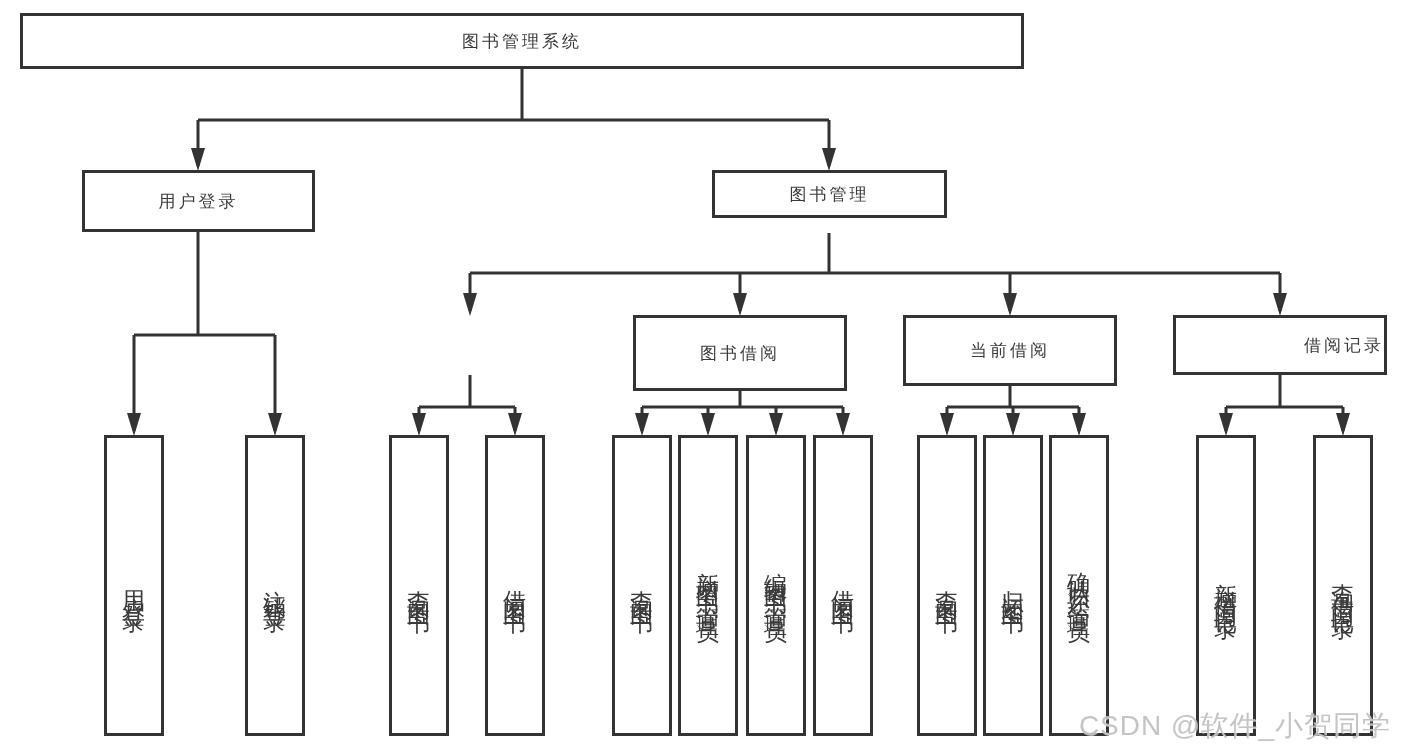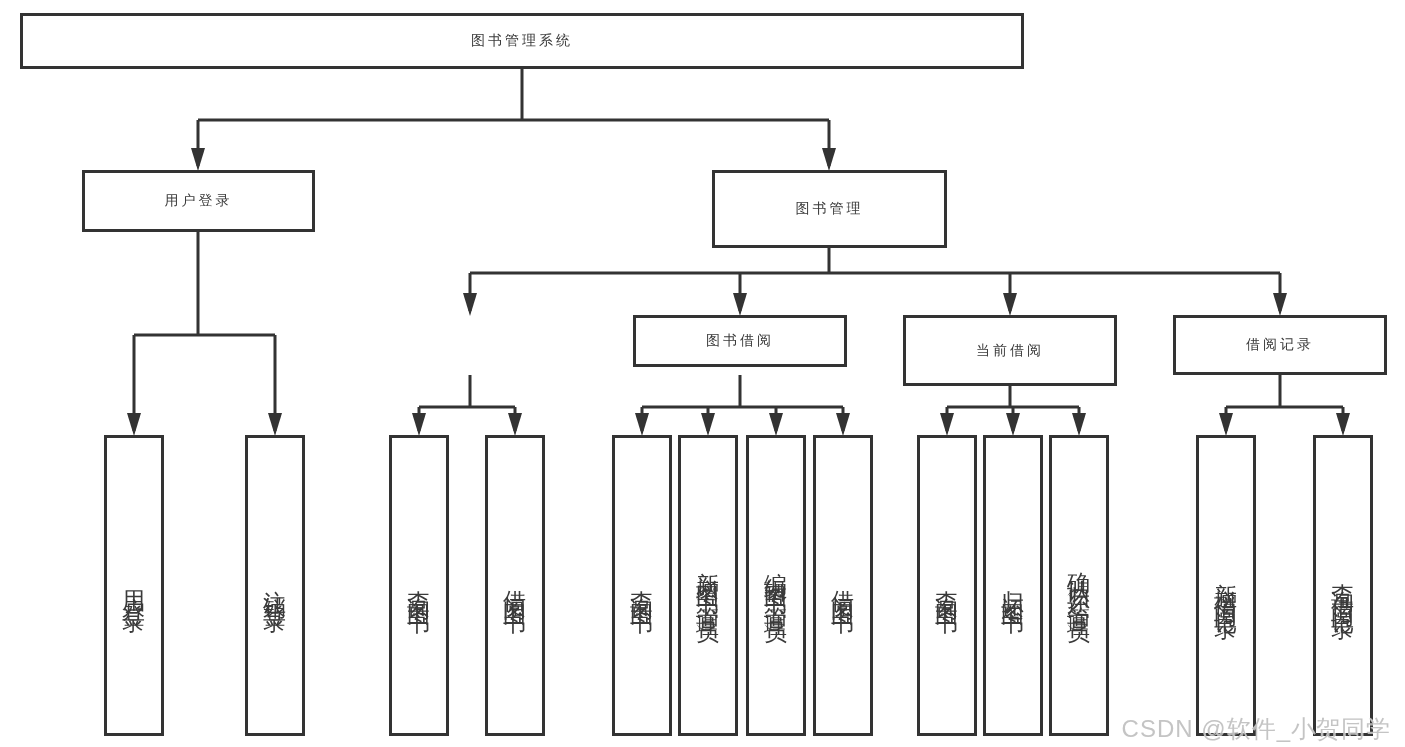--- a/index.html
+++ b/index.html
@@ -5,35 +5,35 @@
   html,body{margin:0;padding:0;background:#ffffff;}
   .canvas{
     position:relative;width:1405px;height:747px;background:#ffffff;overflow:hidden;
     font-family:"Liberation Sans","DejaVu Sans",sans-serif;
   }
   svg.connectors{position:absolute;left:0;top:0;z-index:0;}
   .hbox{
     position:absolute;box-sizing:border-box;z-index:1;
     border:3px solid #333333;background:#ffffff;
     display:flex;align-items:center;justify-content:center;
-    font-size:14px;letter-spacing:3px;color:#3a3a3a;
+    font-size:17px;letter-spacing:3px;color:#3a3a3a;
   }
   .vbox{
     position:absolute;box-sizing:border-box;z-index:1;
     top:435px;width:60px;height:301px;
     border:3px solid #333333;background:#ffffff;
     display:flex;align-items:center;justify-content:center;
   }
   .vtext{
     writing-mode:vertical-rl;text-orientation:mixed;white-space:nowrap;
     font-size:23px;letter-spacing:7px;line-height:1.05;color:#3a3a3a;
   }
   .watermark{
     position:absolute;right:14px;bottom:2px;z-index:5;
-    font-size:24px;letter-spacing:1px;color:rgba(193,193,193,0.95);
+    font-size:28px;letter-spacing:1px;color:rgba(193,193,193,0.95);
     text-shadow:1px 1px 0 rgba(255,255,255,0.6);
     margin-left:21px;
   }
 </style>
 </head>
 <body>
 
 <div class="canvas">
 
   <svg class="connectors" width="1405" height="747" viewBox="0 0 1405 747">
@@ -76,31 +76,31 @@
     </g>
   </svg>
 
   <div class="hbox" style="left:20px;top:13px;width:1004px;height:56px;">
     <span>图书管理系统</span>
   </div>
 
   <div class="hbox" style="left:82px;top:170px;width:233px;height:62px;">
     <span>用户登录</span>
   </div>
-  <div class="hbox" style="left:712px;top:170px;width:235px;height:78px;">
+  <div class="hbox" style="left:712px;top:170px;width:235px;height:48px;">
     <span>图书管理</span>
   </div>
 
-  <div class="hbox" style="left:633px;top:315px;width:214px;height:52px;">
+  <div class="hbox" style="left:633px;top:315px;width:214px;height:76px;">
     <span>图书借阅</span>
   </div>
   <div class="hbox" style="left:903px;top:315px;width:214px;height:71px;">
     <span>当前借阅</span>
   </div>
-  <div class="hbox" style="left:1173px;top:315px;width:214px;height:60px;">
+  <div class="hbox" style="left:1173px;top:315px;width:214px;height:60px;justify-content:flex-end;">
     <span>借阅记录</span>
   </div>
 
   <div class="vbox" style="left:104px;">
     <span class="vtext">用户登录</span>
   </div>
   <div class="vbox" style="left:245px;">
     <span class="vtext">注销登录</span>
   </div>
 

